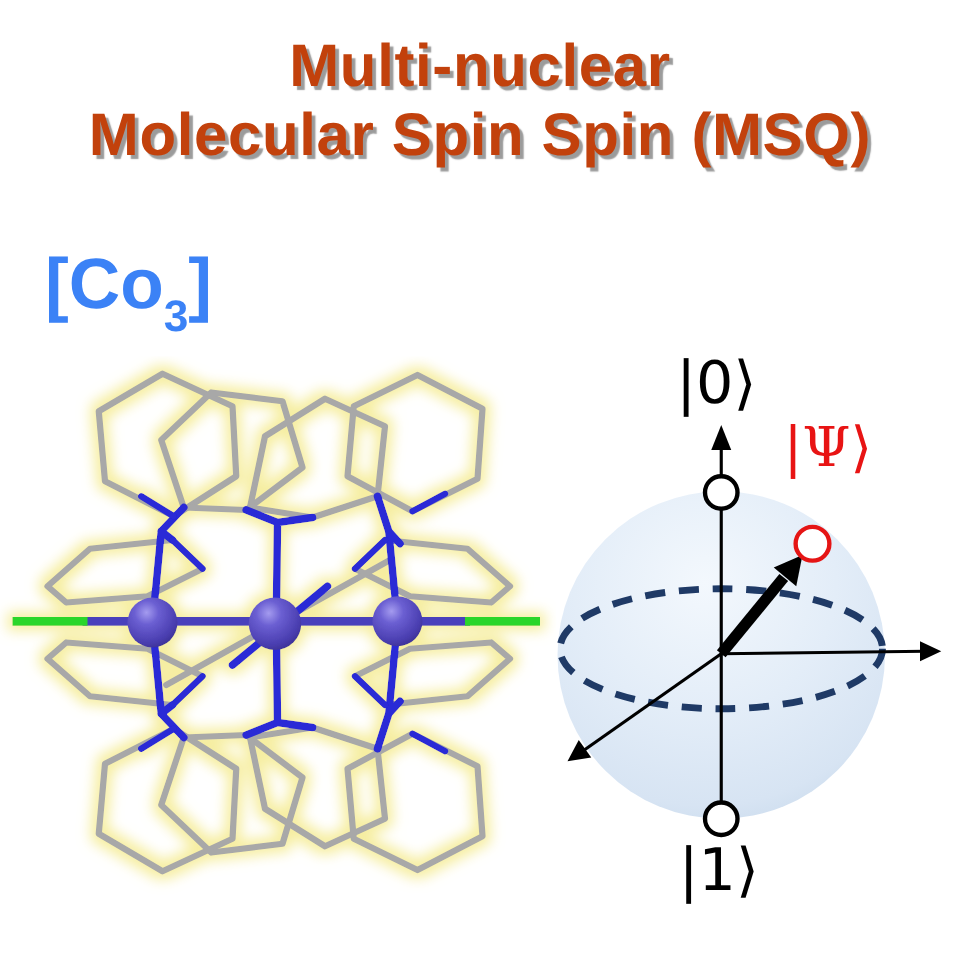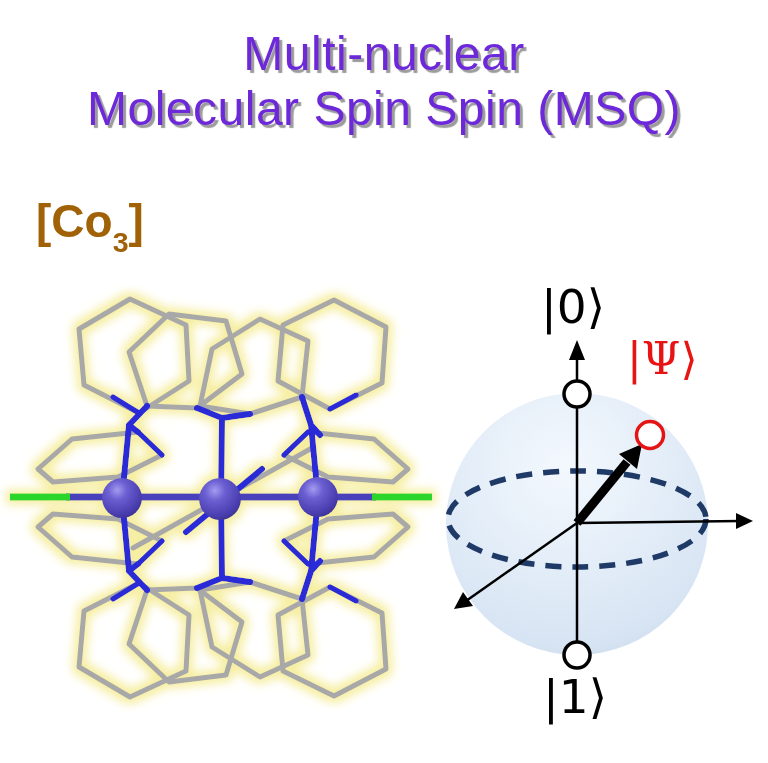--- a/index.html
+++ b/index.html
@@ -1,26 +1,26 @@
 <!DOCTYPE html>
 <html><head>
 <meta charset="utf-8">
 <style>
   html,body{margin:0;padding:0;background:#fff;}
   #page{position:relative;width:768px;height:763px;background:#ffffff;overflow:hidden;
         font-family:"Liberation Sans",sans-serif;}
 
   
   .title{position:absolute;left:0;top:26px;width:768px;text-align:center;
-         font-weight:400;font-size:48px;line-height:55px;color:#6d28d9;
+         font-weight:700;font-size:48px;line-height:55px;color:#c2410c;
          text-shadow:3px 3px 1px #9b9b9b;letter-spacing:0.5px;}
 
   
-  .formula{position:absolute;left:36px;top:194px;font-weight:700;font-size:46px;
-           color:#a16207;}
+  .formula{position:absolute;left:36px;top:194px;font-weight:700;font-size:57px;
+           color:#3b82f6;}
   .formula sub{font-size:0.62em;position:relative;top:0.18em;line-height:0;}
 
   
   .mol-svg{position:absolute;left:0px;top:285px;width:445px;height:445px;}
   .bloch-svg{position:absolute;left:420px;top:270px;width:348px;height:473px;}
 
   
   .ket{position:absolute;font-family:"DejaVu Sans",sans-serif;color:#000;
        font-size:47px;line-height:1;white-space:nowrap;}
   .k0{left:541px;top:283px;}

